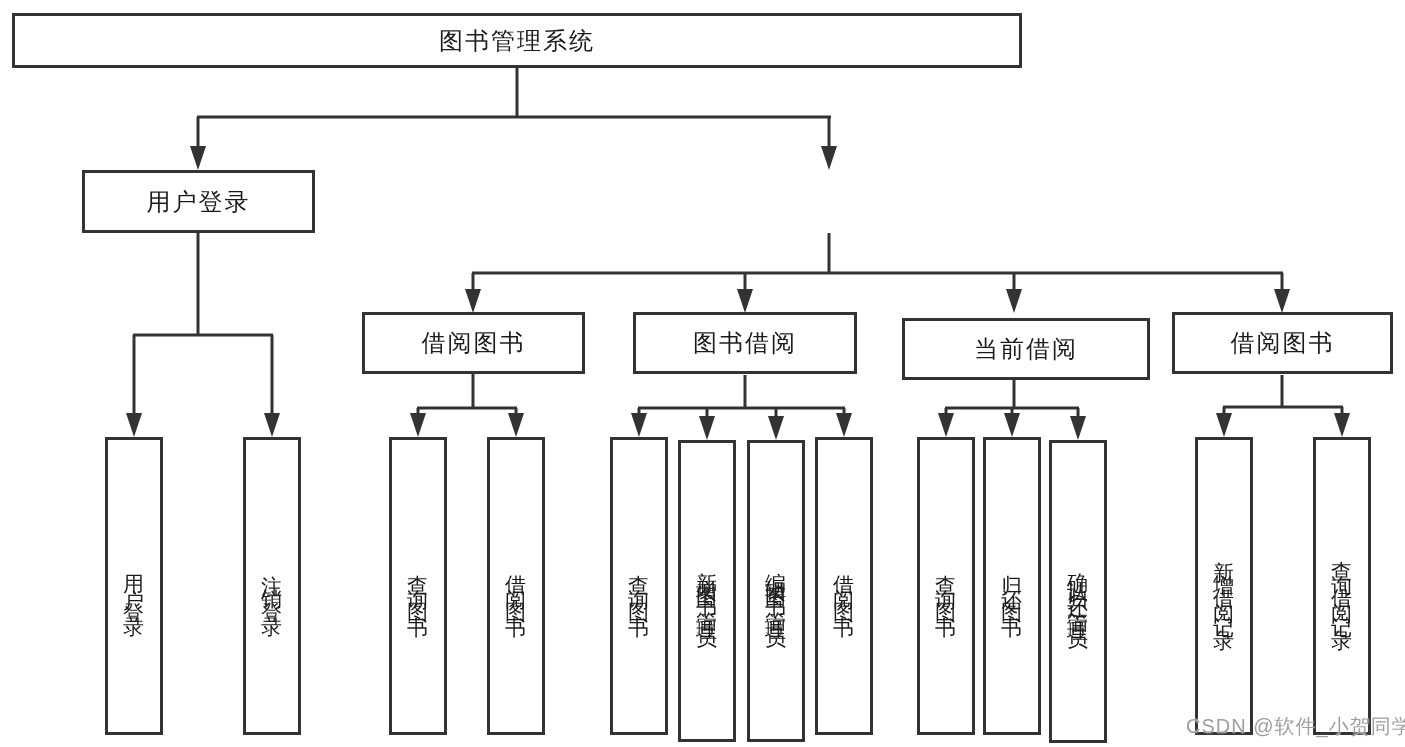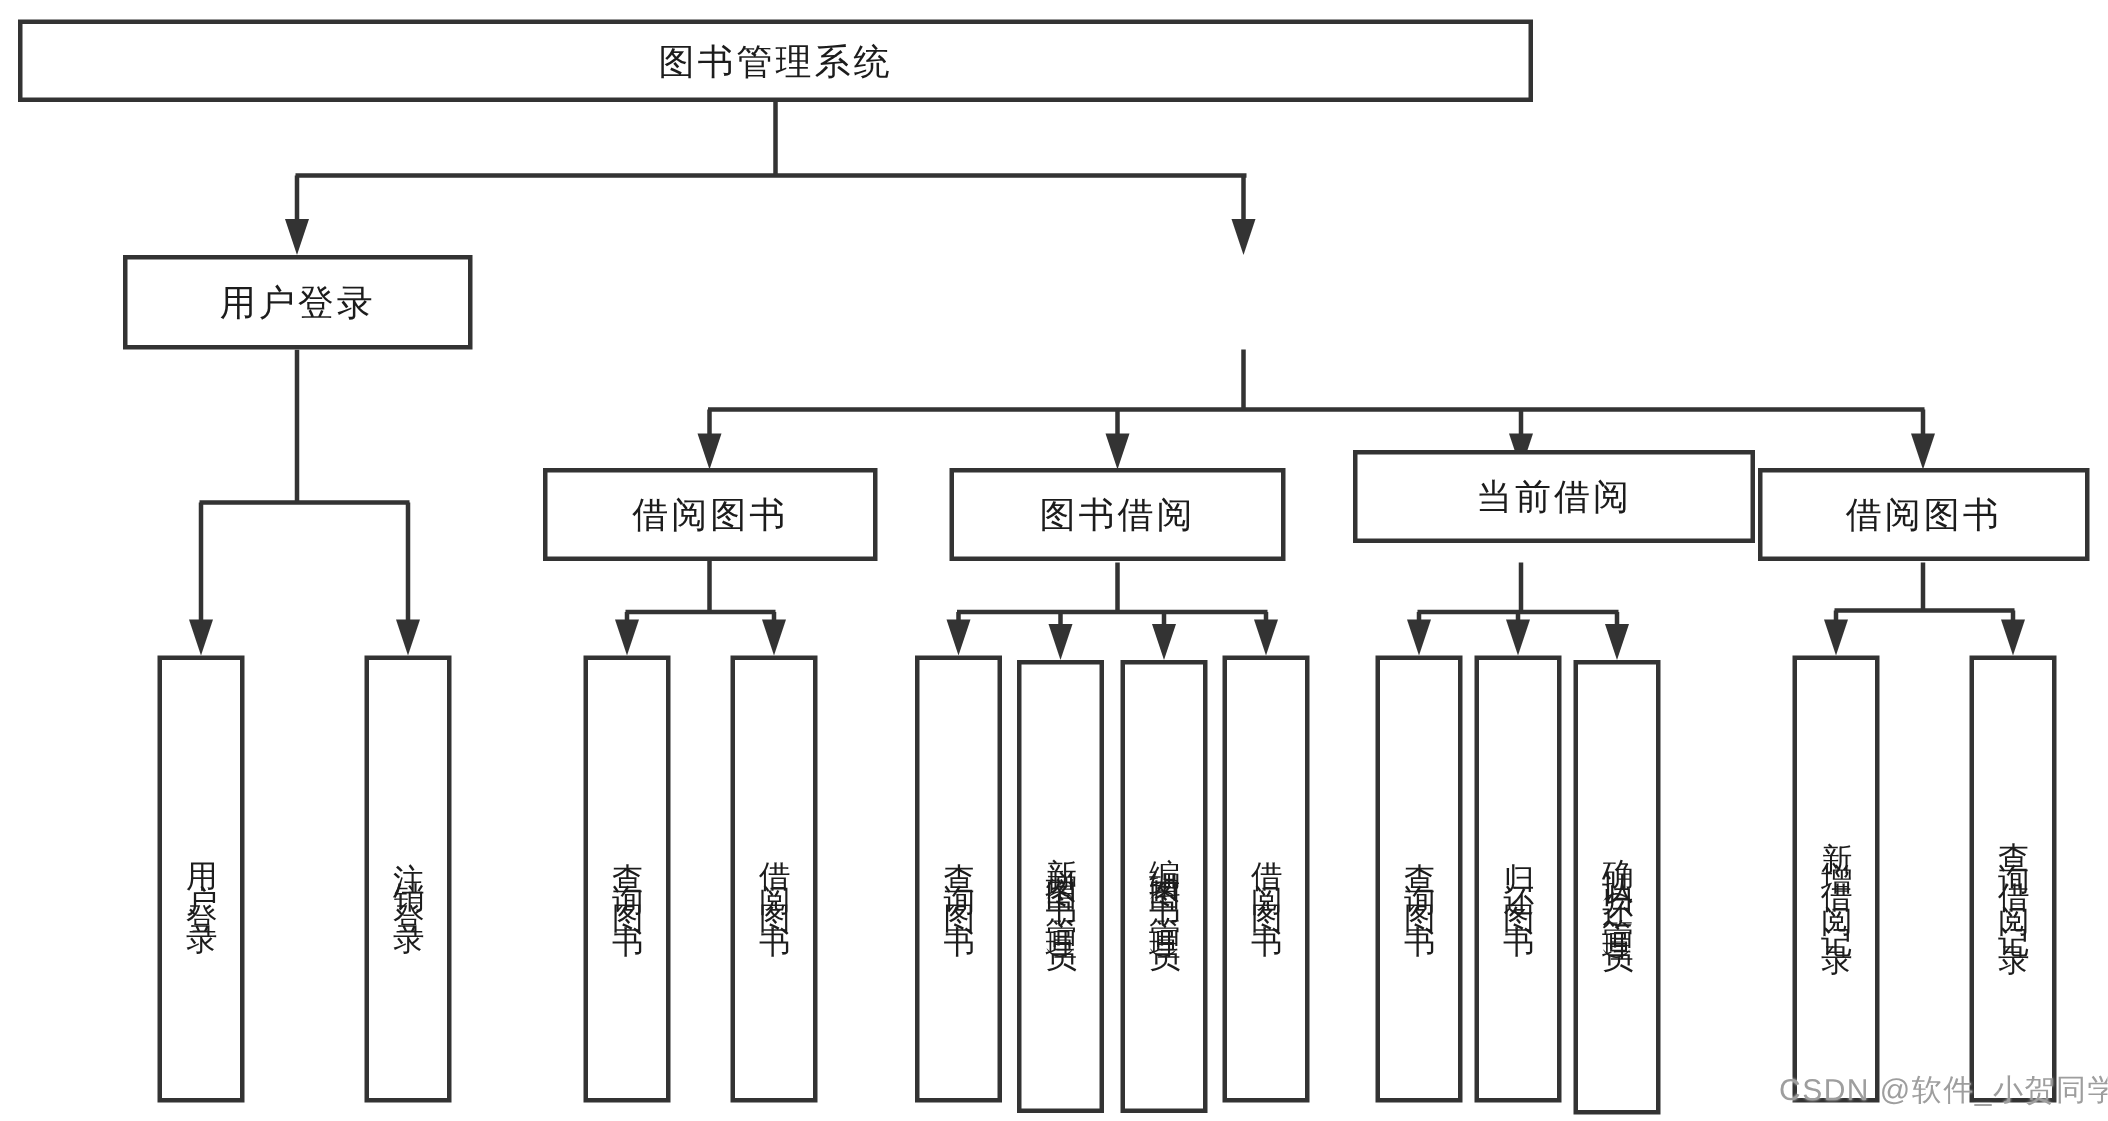--- a/index.html
+++ b/index.html
@@ -73,21 +73,21 @@
   <div class="node hbox" style="left:82px;top:170px;width:233px;height:63px">
     <span class="label">用户登录</span>
   </div>
 
   <div class="node hbox" style="left:362px;top:312px;width:223px;height:62px">
     <span class="label">借阅图书</span>
   </div>
   <div class="node hbox" style="left:633px;top:312px;width:224px;height:62px">
     <span class="label">图书借阅</span>
   </div>
-  <div class="node hbox" style="left:902px;top:300px;width:268px;height:62px">
+  <div class="node hbox" style="left:902px;top:318px;width:248px;height:62px">
     <span class="label">当前借阅</span>
   </div>
   <div class="node hbox" style="left:1172px;top:312px;width:221px;height:62px">
     <span class="label">借阅图书</span>
   </div>
 
   <div class="node vbox" style="left:105px;top:437px;width:58px;height:298px">
     <span class="label">用户登录</span>
   </div>
   <div class="node vbox" style="left:243px;top:437px;width:58px;height:298px">

